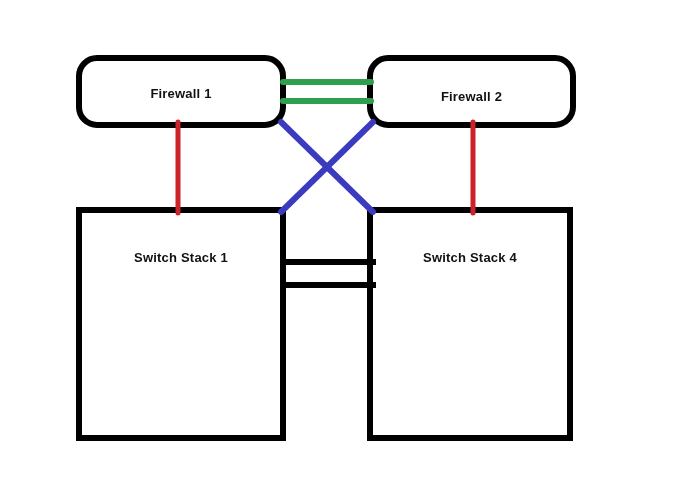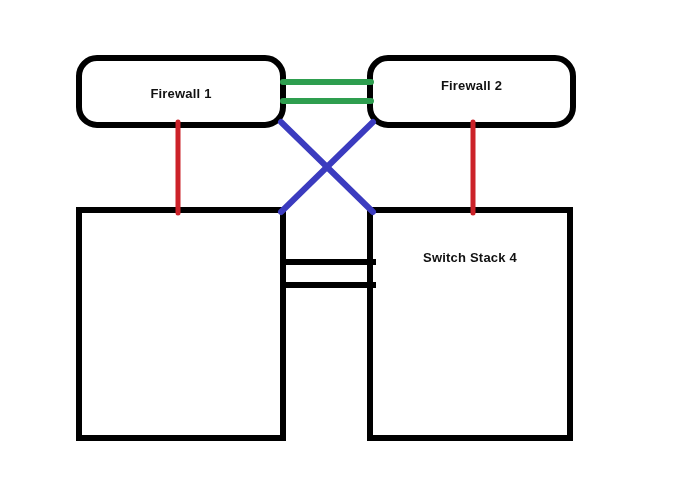--- a/index.html
+++ b/index.html
@@ -34,21 +34,21 @@
     text-align: center;
     letter-spacing: 0.2px;
   }
   #label-firewall-1 {
     left: 79px;
     top: 86px;
     width: 204px;
   }
   #label-firewall-2 {
     left: 370px;
-    top: 78px;
+    top: 89px;
     width: 203px;
   }
   #label-switch-stack-1 {
     left: 79px;
     top: 250px;
     width: 204px;
   }
   #label-switch-stack-2 {
     left: 370px;
     top: 250px;
@@ -80,16 +80,17 @@
     <line x1="373" y1="122" x2="281" y2="212" stroke="#3b3bbf" stroke-width="6" stroke-linecap="round"></line>
 
     <line x1="282" y1="262" x2="376" y2="262" stroke="#000000" stroke-width="6"></line>
     <line x1="282" y1="285" x2="376" y2="285" stroke="#000000" stroke-width="6"></line>
   </svg>
 
   <div class="node-label" id="label-firewall-1">Firewall 1</div>
 
   <div class="node-label" id="label-firewall-2">Firewall 2</div>
 
+  <div class="node-label" id="label-switch-stack-1">Switch Stack 1</div>
 
   <div class="node-label" id="label-switch-stack-2">Switch Stack 4</div>
 
 </div>
 
 </body></html>

